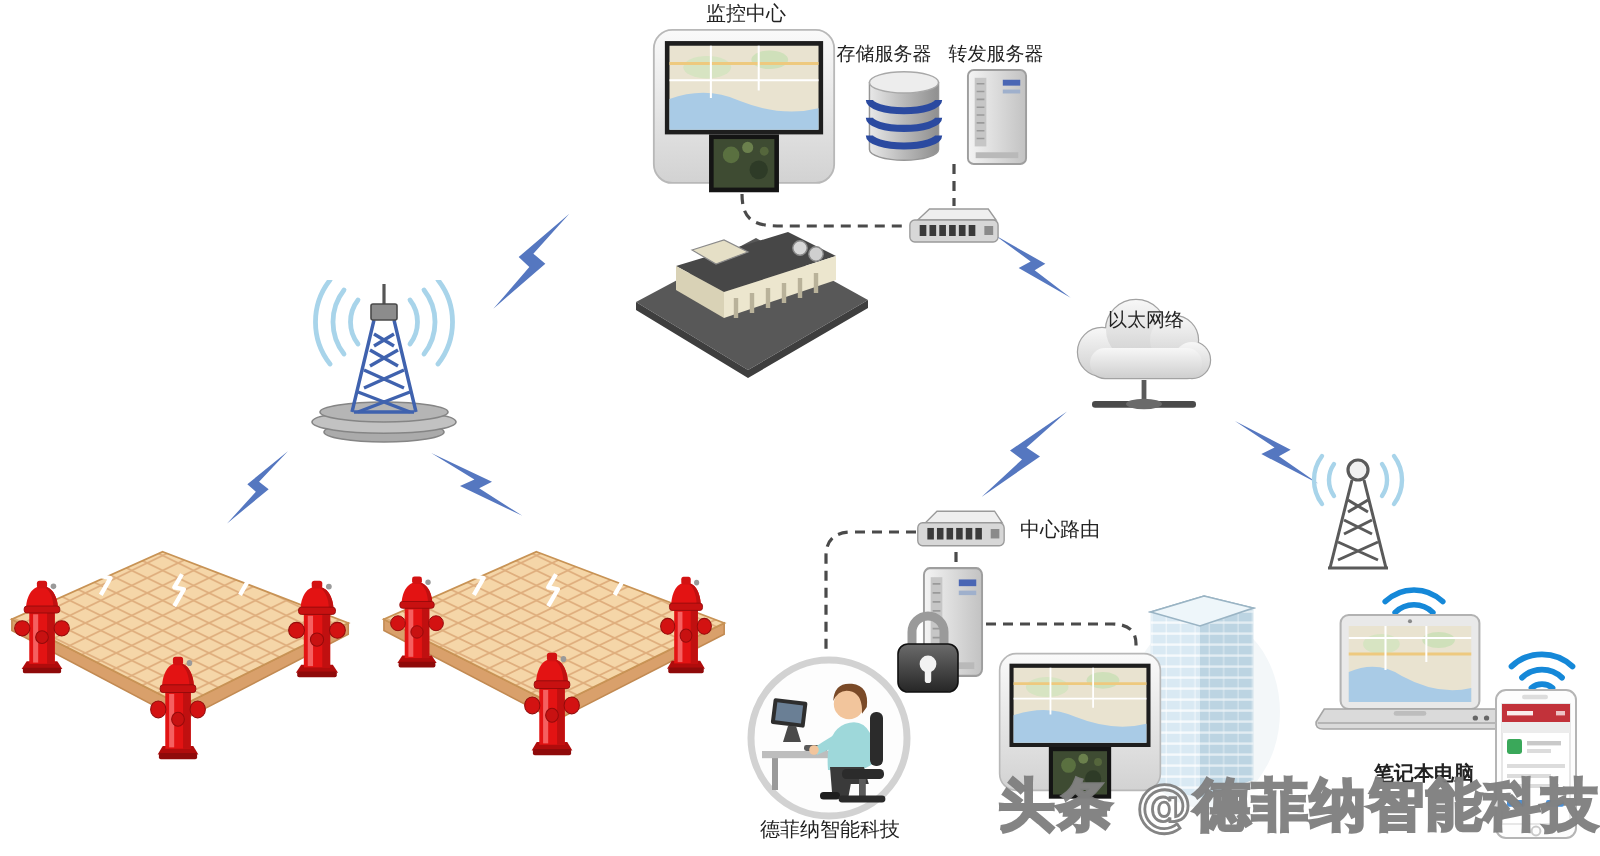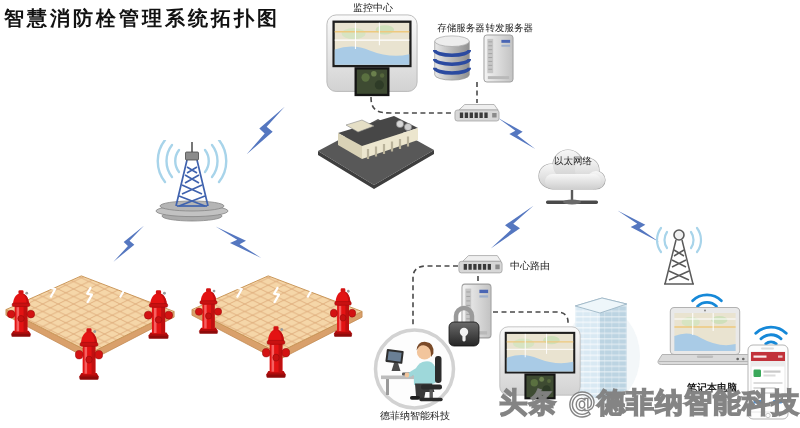--- a/index.html
+++ b/index.html
@@ -340,25 +340,24 @@
     <use href="#operator" x="371" y="328" width="87" height="83"></use>
     <use href="#skyscraper" x="561" y="294" width="80" height="112"></use>
     <use href="#monitor" x="499" y="326" width="82" height="75"></use>
 
     <use href="#wifi" x="689" y="290" width="36" height="27"></use>
     <use href="#laptop" x="656" y="306" width="98" height="62"></use>
     <use href="#wifi" x="752" y="322" width="38" height="28"></use>
     <use href="#smartphone" x="747" y="344" width="42" height="76"></use>
   </svg>
 
-  <div class="title">智慧消防栓管理系统拓扑图</div>
 
   <span class="lbl" style="left:328px;top:3px;width:90px;font-family:Liberation Mono, monospace;">监控中心</span>
-  <span class="lbl small" style="left:415px;top:22px;width:92px;">存储服务器</span>
-  <span class="lbl small" style="left:463px;top:22px;width:70px;text-align:right;">转发服务器</span>
+  <span class="lbl small" style="left:396px;top:22px;width:92px;">存储服务器</span>
+  <span class="lbl small" style="left:463px;top:22px;width:70px;">转发服务器</span>
   <span class="lbl small" style="left:544px;top:155px;width:58px;">以太网络</span>
   <span class="lbl" style="left:500px;top:260px;width:60px;text-align:center;">中心路由</span>
   <span class="lbl" style="left:373px;top:410px;width:84px;">德菲纳智能科技</span>
   <span class="lbl bold" style="left:497px;top:409px;width:84px;">监控分中心</span>
   <span class="lbl" style="left:672px;top:382px;width:80px;font-weight:bold;">笔记本电脑</span>
   <span class="lbl small" style="left:746px;top:411px;width:48px;margin-top:48px;">智能手机</span>
 
   <div class="watermark">头条 @德菲纳智能科技</div>
 </div>
 

